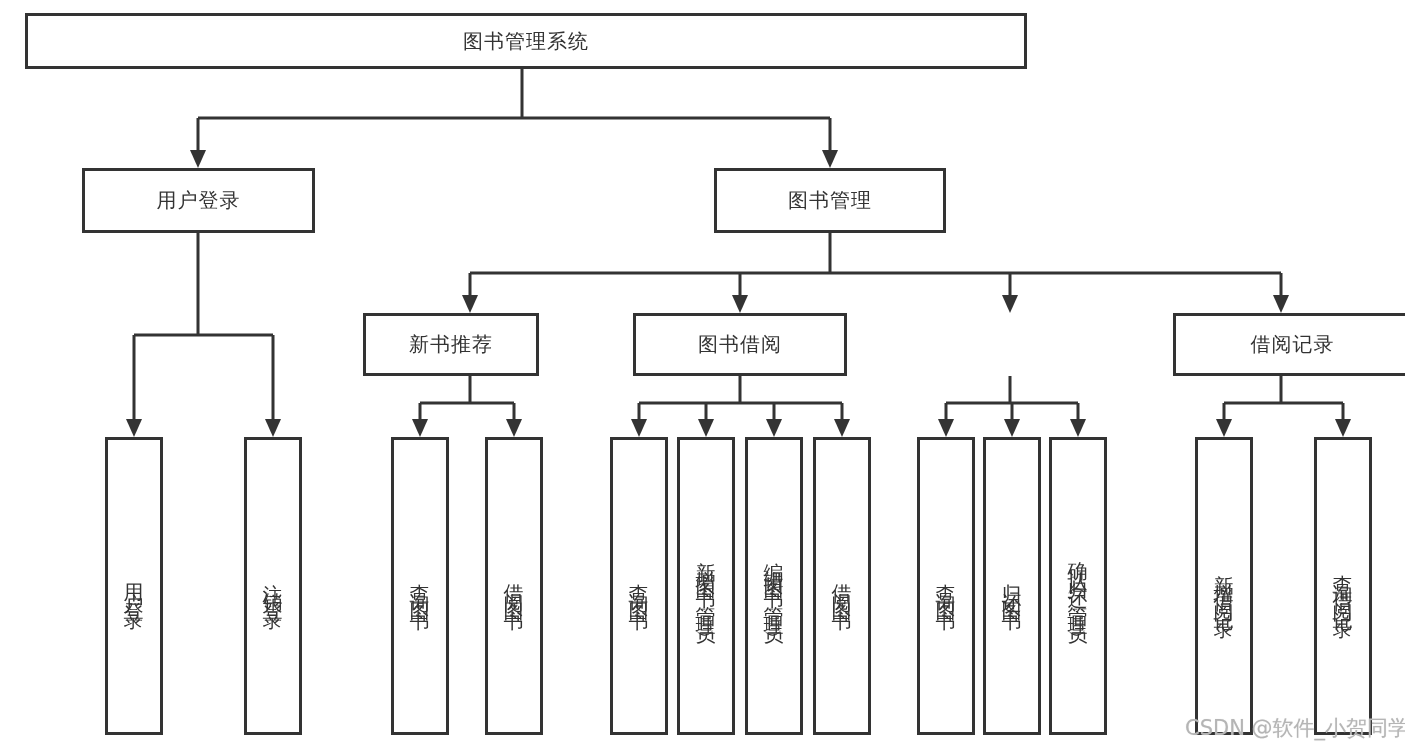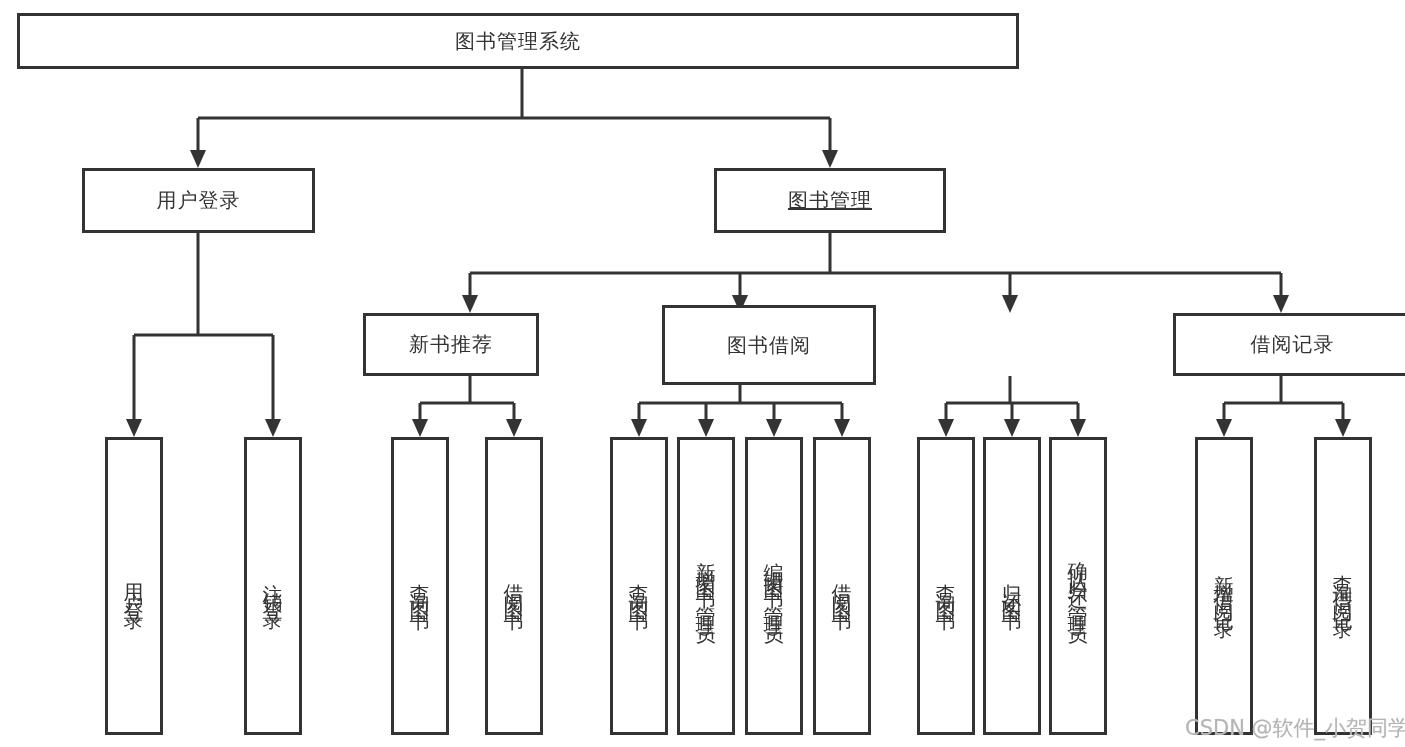--- a/index.html
+++ b/index.html
@@ -40,27 +40,27 @@
   }
   .node.v .lbl {
     writing-mode: vertical-rl;
     text-orientation: mixed;
     font-size: 20px;
     letter-spacing: 9px;
     line-height: 1;
     white-space: nowrap;
   }
   
-  .n-root        { left: 17px;   top: 13px;  width: 1002px; height: 56px; }
+  .n-root        { left: 25px;   top: 13px;  width: 1002px; height: 56px; }
   
   .n-user-login  { left: 82px;   top: 168px; width: 233px;  height: 65px; }
-  .n-book-mgmt   { left: 714px;  top: 168px; width: 232px;  height: 65px; text-decoration: underline; }
+  .n-book-mgmt   { left: 714px;  top: 168px; width: 232px;  height: 65px; }
   
   .n-new-rec     { left: 363px;  top: 313px; width: 176px;  height: 63px; }
-  .n-borrow      { left: 633px;  top: 305px; width: 214px;  height: 80px; margin-left: 29px; }
+  .n-borrow      { left: 633px;  top: 313px; width: 214px;  height: 63px; }
   .n-current     { left: 903px;  top: 313px; width: 214px;  height: 63px; }
   .n-record      { left: 1173px; top: 313px; width: 239px;  height: 63px; }
   
   .leaf          { top: 437px; width: 58px; height: 298px; }
   .n-l-login     { left: 105px; }
   .n-l-logout    { left: 244px; }
   .n-l-rec-query { left: 391px; }
   .n-l-rec-borrow{ left: 485px; }
   .n-l-bb-query  { left: 610px; }
   .n-l-bb-add    { left: 677px; }

